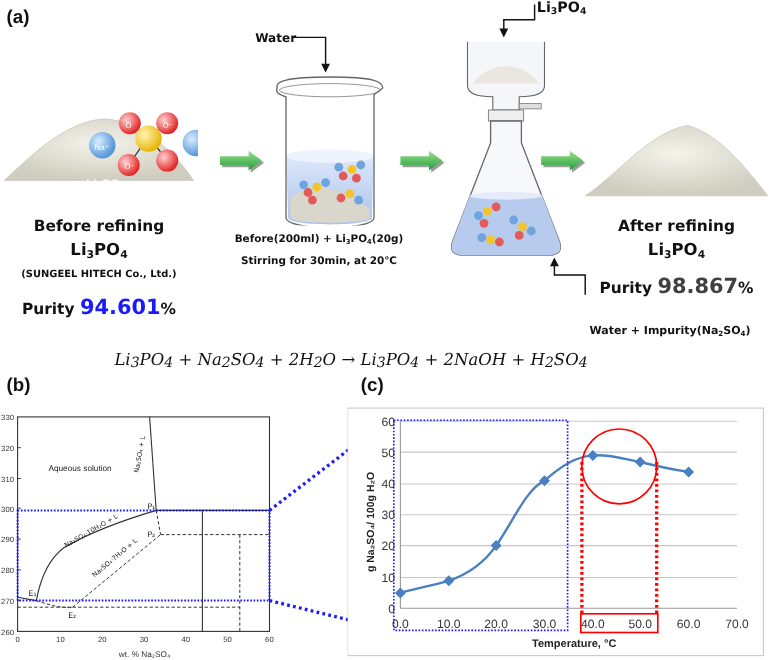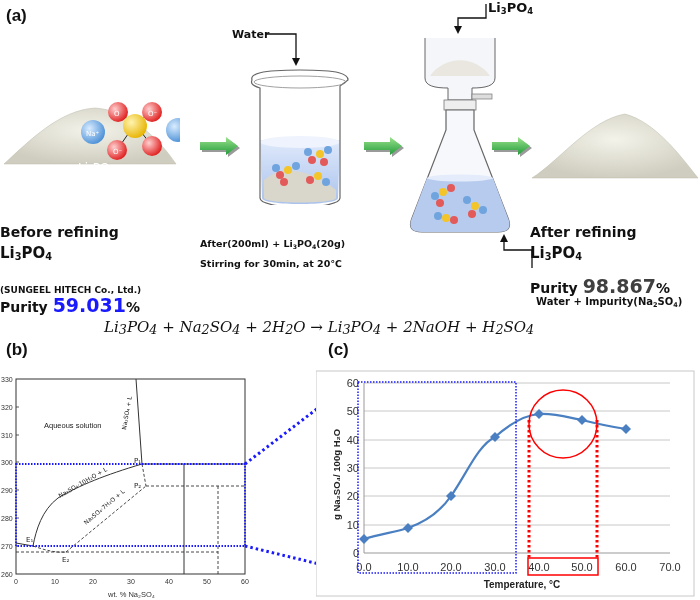--- a/index.html
+++ b/index.html
@@ -1,20 +1,20 @@
 <!DOCTYPE html>
 <html><head>
 <meta charset="utf-8">
 <style>
   html, body { margin:0; padding:0; background:#ffffff; }
   body { width:700px; height:600px; position:relative; overflow:hidden; font-family:"DejaVu Sans", sans-serif; color:#111; }
   .abs { position:absolute; }
   .panel-label { font-family:"Liberation Sans", sans-serif; font-weight:bold; font-size:17px; }
   .bold { font-weight:bold; }
-  .cap { font-family:"DejaVu Sans", sans-serif; font-weight:bold; text-align:left; white-space:nowrap;margin-top:26px; }
+  .cap { font-family:"DejaVu Sans", sans-serif; font-weight:bold; text-align:center; white-space:nowrap; }
   sub { font-size:65%; vertical-align:-0.25em; line-height:0; }
   .eq { font-family:"DejaVu Serif", serif; font-style:italic; font-size:15px; white-space:nowrap;margin-top:12px; }
   .eq sub { font-style:italic; font-size:85%; vertical-align:-0.15em; }
   .ax-tick { font-family:"Liberation Sans", sans-serif; font-size:7px; fill:#333; }
   .c-tick { font-family:"Liberation Sans", sans-serif; font-size:11px; fill:#333; }
 </style>
 </head>
 <body>
 
 <div class="abs panel-label" style="left:6px;top:6px;">(a)</div>
@@ -52,22 +52,22 @@
   <text x="148" y="36" font-size="7" fill="#fff">O⁻</text>
   <circle cx="135" cy="46" r="12" fill="url(#sG)"></circle>
   <circle cx="117" cy="70" r="10" fill="url(#oG)"></circle>
   <text x="113" y="74" font-size="7" fill="#fff">O⁻</text>
   <circle cx="152" cy="66" r="10" fill="url(#oG)"></circle>
   <circle cx="178" cy="50" r="12" fill="url(#naG)"></circle>
 </svg>
 
 <div class="abs cap" style="left:0;width:180px;top:198px;font-size:14px;">Before refining</div>
 <div class="abs cap" style="left:0;width:180px;top:218px;font-size:15px;"><span>Li</span><sub>3</sub><span>PO</span><sub>4</sub></div>
-<div class="abs cap" style="left:0;width:180px;top:259px;font-size:9px;">(SUNGEEL HITECH Co., Ltd.)</div>
-<div class="abs cap" style="left:0;width:180px;top:268px;font-size:14px;"><span>Purity </span><span style="color:#1a1aff;font-size:19px;">59.031</span><span>%</span></div>
+<div class="abs cap" style="left:0;width:180px;top:245px;font-size:9px;">(SUNGEEL HITECH Co., Ltd.)</div>
+<div class="abs cap" style="left:0;width:180px;top:268px;font-size:14px;"><span>Purity </span><span style="color:#1a1aff;font-size:19px;">94.601</span><span>%</span></div>
 
 <svg class="abs" style="left:198px;top:135px;" width="42" height="22">
   <defs>
       <linearGradient id="ga" x1="0" y1="0" x2="0" y2="1">
         <stop offset="0" stop-color="#9be38c"></stop>
         <stop offset="1" stop-color="#239b3b"></stop>
       </linearGradient>
     </defs>
   <path d="M2,7 H28 V2 L40,11 L28,20 V15 H2 Z" fill="#9a9a9a" transform="translate(2,2)"></path>
   <path d="M2,7 H28 V2 L40,11 L28,20 V15 H2 Z" fill="url(#ga)"></path>
@@ -105,21 +105,21 @@
       <circle cx="88" cy="120" r="4" fill="#6fa4de"></circle>
       <circle cx="68" cy="122" r="4" fill="#6fa4de"></circle>
       <circle cx="84" cy="132" r="4" fill="#e35a5a"></circle>
     <circle cx="70" cy="150" r="4" fill="#e35a5a"></circle>
       <circle cx="78" cy="146" r="4" fill="#f3c52a"></circle>
       <circle cx="86" cy="152" r="4" fill="#6fa4de"></circle>
   </g>
   <path d="M12,50 C10,44 20,40 60,40 C100,40 108,44 108,50 L100,56 L100,168 C100,180 20,180 20,168 L20,58 C14,56 10,54 12,50 Z" fill="none" stroke="#666" stroke-width="1.2"></path>
   <ellipse cx="60" cy="52" rx="46" ry="6" fill="none" stroke="#888" stroke-width="0.8"></ellipse>
 </svg>
-<div class="abs cap" style="left:200px;width:180px;top:212px;font-size:9.5px;"><span>After(200ml) + Li</span><sub>3</sub><span>PO</span><sub>4</sub><span>(20g)</span></div>
+<div class="abs cap" style="left:200px;width:180px;top:212px;font-size:9.5px;"><span>Before(200ml) + Li</span><sub>3</sub><span>PO</span><sub>4</sub><span>(20g)</span></div>
 <div class="abs cap" style="left:200px;width:180px;top:232px;font-size:9.5px;">Stirring for 30min, at 20℃</div>
 
 <div class="abs bold" style="left:488px;top:0px;font-size:13px;font-family:'DejaVu Sans',sans-serif;"><span>Li</span><sub>3</sub><span>PO</span><sub>4</sub></div>
 <svg class="abs" style="left:400px;top:0px;" width="160" height="275">
   <polyline points="86,4 86,18 58,18 58,28" fill="none" stroke="#111" stroke-width="1.3"></polyline>
   <path d="M54,26 L58,34 L62,26 Z" fill="#111"></path>
   <path d="M25,38 L25,78 C25,86 35,88 48,88 L48,100 L72,100 L72,88 C85,88 95,86 95,78 L95,38" fill="#f5f6fa" stroke="#666" stroke-width="1"></path>
   <path d="M30,76 C45,55 75,55 90,76 Z" fill="#e9e7df"></path>
   <rect x="72" y="94" width="20" height="5" fill="#ddd" stroke="#777" stroke-width="0.7"></rect>
   <rect x="44" y="100" width="32" height="10" fill="#eee" stroke="#777" stroke-width="0.8"></rect>

